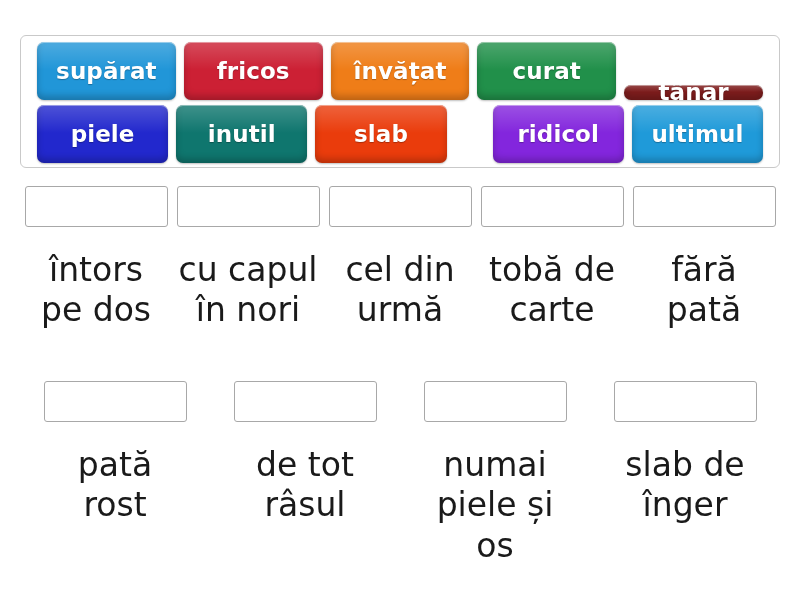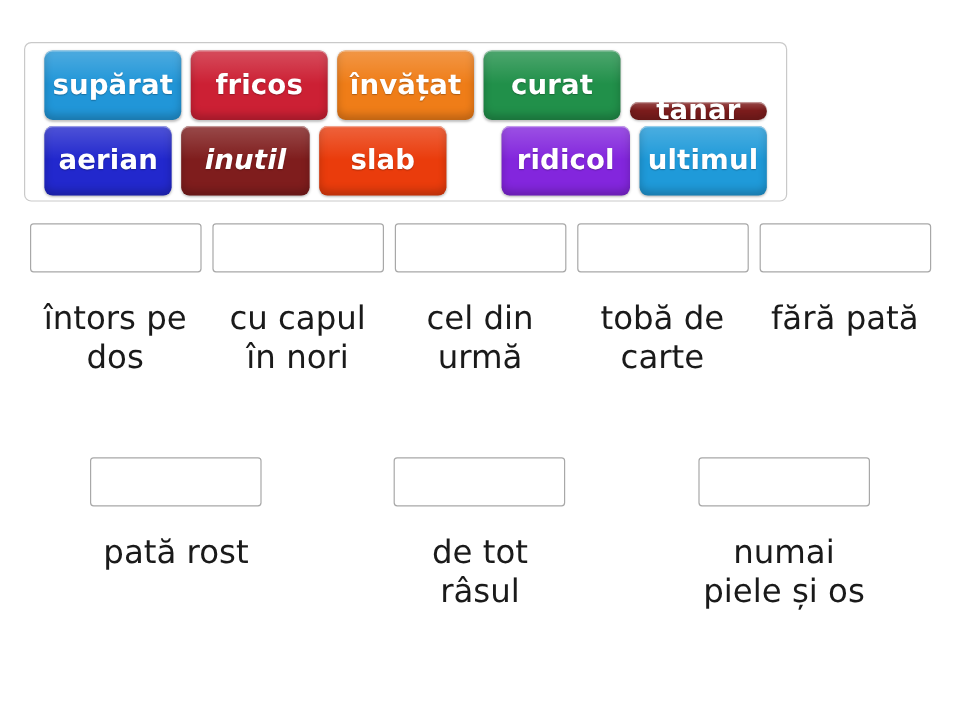--- a/index.html
+++ b/index.html
@@ -12,21 +12,21 @@
     background: #ffffff;
     font-family: "DejaVu Sans", "Liberation Sans", sans-serif;
     overflow: hidden;
   }
 
   
   #word-bank {
     position: absolute;
     left: 20px;
     top: 35px;
-    width: 636px;
+    width: 760px;
     height: 133px;
     box-sizing: border-box;
     border: 1px solid #c9c9c9;
     border-radius: 6px;
     background: #ffffff;
     padding: 6px 16px;
   }
   .bank-row {
     display: flex;
     gap: 8px;
@@ -86,21 +86,21 @@
     width: 143px;
     height: 41px;
     box-sizing: border-box;
     border: 1px solid #a8a8a8;
     border-radius: 3px;
     background: #ffffff;
     cursor: pointer;
   }
   .answer-label {
     margin-top: 23px;
-    font-size: 27px;
+    font-size: 33px;
     line-height: 1.22;
     color: #1a1a1a;
     text-align: center;
     font-weight: normal;
     width: 145px;
     word-wrap: break-word;
   }
 </style>
 </head>
 <body>
@@ -120,23 +120,23 @@
     <div class="tile" style="background-color: rgb(33, 144, 74);">
       <span>curat</span>
     </div>
     <div class="tile" style="background-color: #7f1d1d; margin-top: 43px;">
       <span>tânăr</span>
     </div>
   </div>
 
   <div class="bank-row">
     <div class="tile" style="background-color: rgb(34, 40, 205);">
-      <span>aerian</span>
+      <span>piele</span>
     </div>
-    <div class="tile" style="background-color: #7f1d1d; font-style: italic;">
+    <div class="tile" style="background-color: #0f766e;">
       <span>inutil</span>
     </div>
     <div class="tile" style="background-color: rgb(234, 60, 12);">
       <span>slab</span>
     </div>
     <div class="tile" style="background-color: rgb(131, 38, 221); margin-left: 38px;">
       <span>ridicol</span>
     </div>
     <div class="tile" style="background-color: rgb(31, 154, 217);">
       <span>ultimul</span>
@@ -174,13 +174,17 @@
     <div class="answer-label">pată rost</div>
   </div>
   <div class="answer-cell">
     <div class="drop-box"></div>
     <div class="answer-label">de tot râsul</div>
   </div>
   <div class="answer-cell">
     <div class="drop-box"></div>
     <div class="answer-label">numai piele și os</div>
   </div>
+  <div class="answer-cell">
+    <div class="drop-box"></div>
+    <div class="answer-label">slab de înger</div>
+  </div>
 </div>
 
 </body></html>

